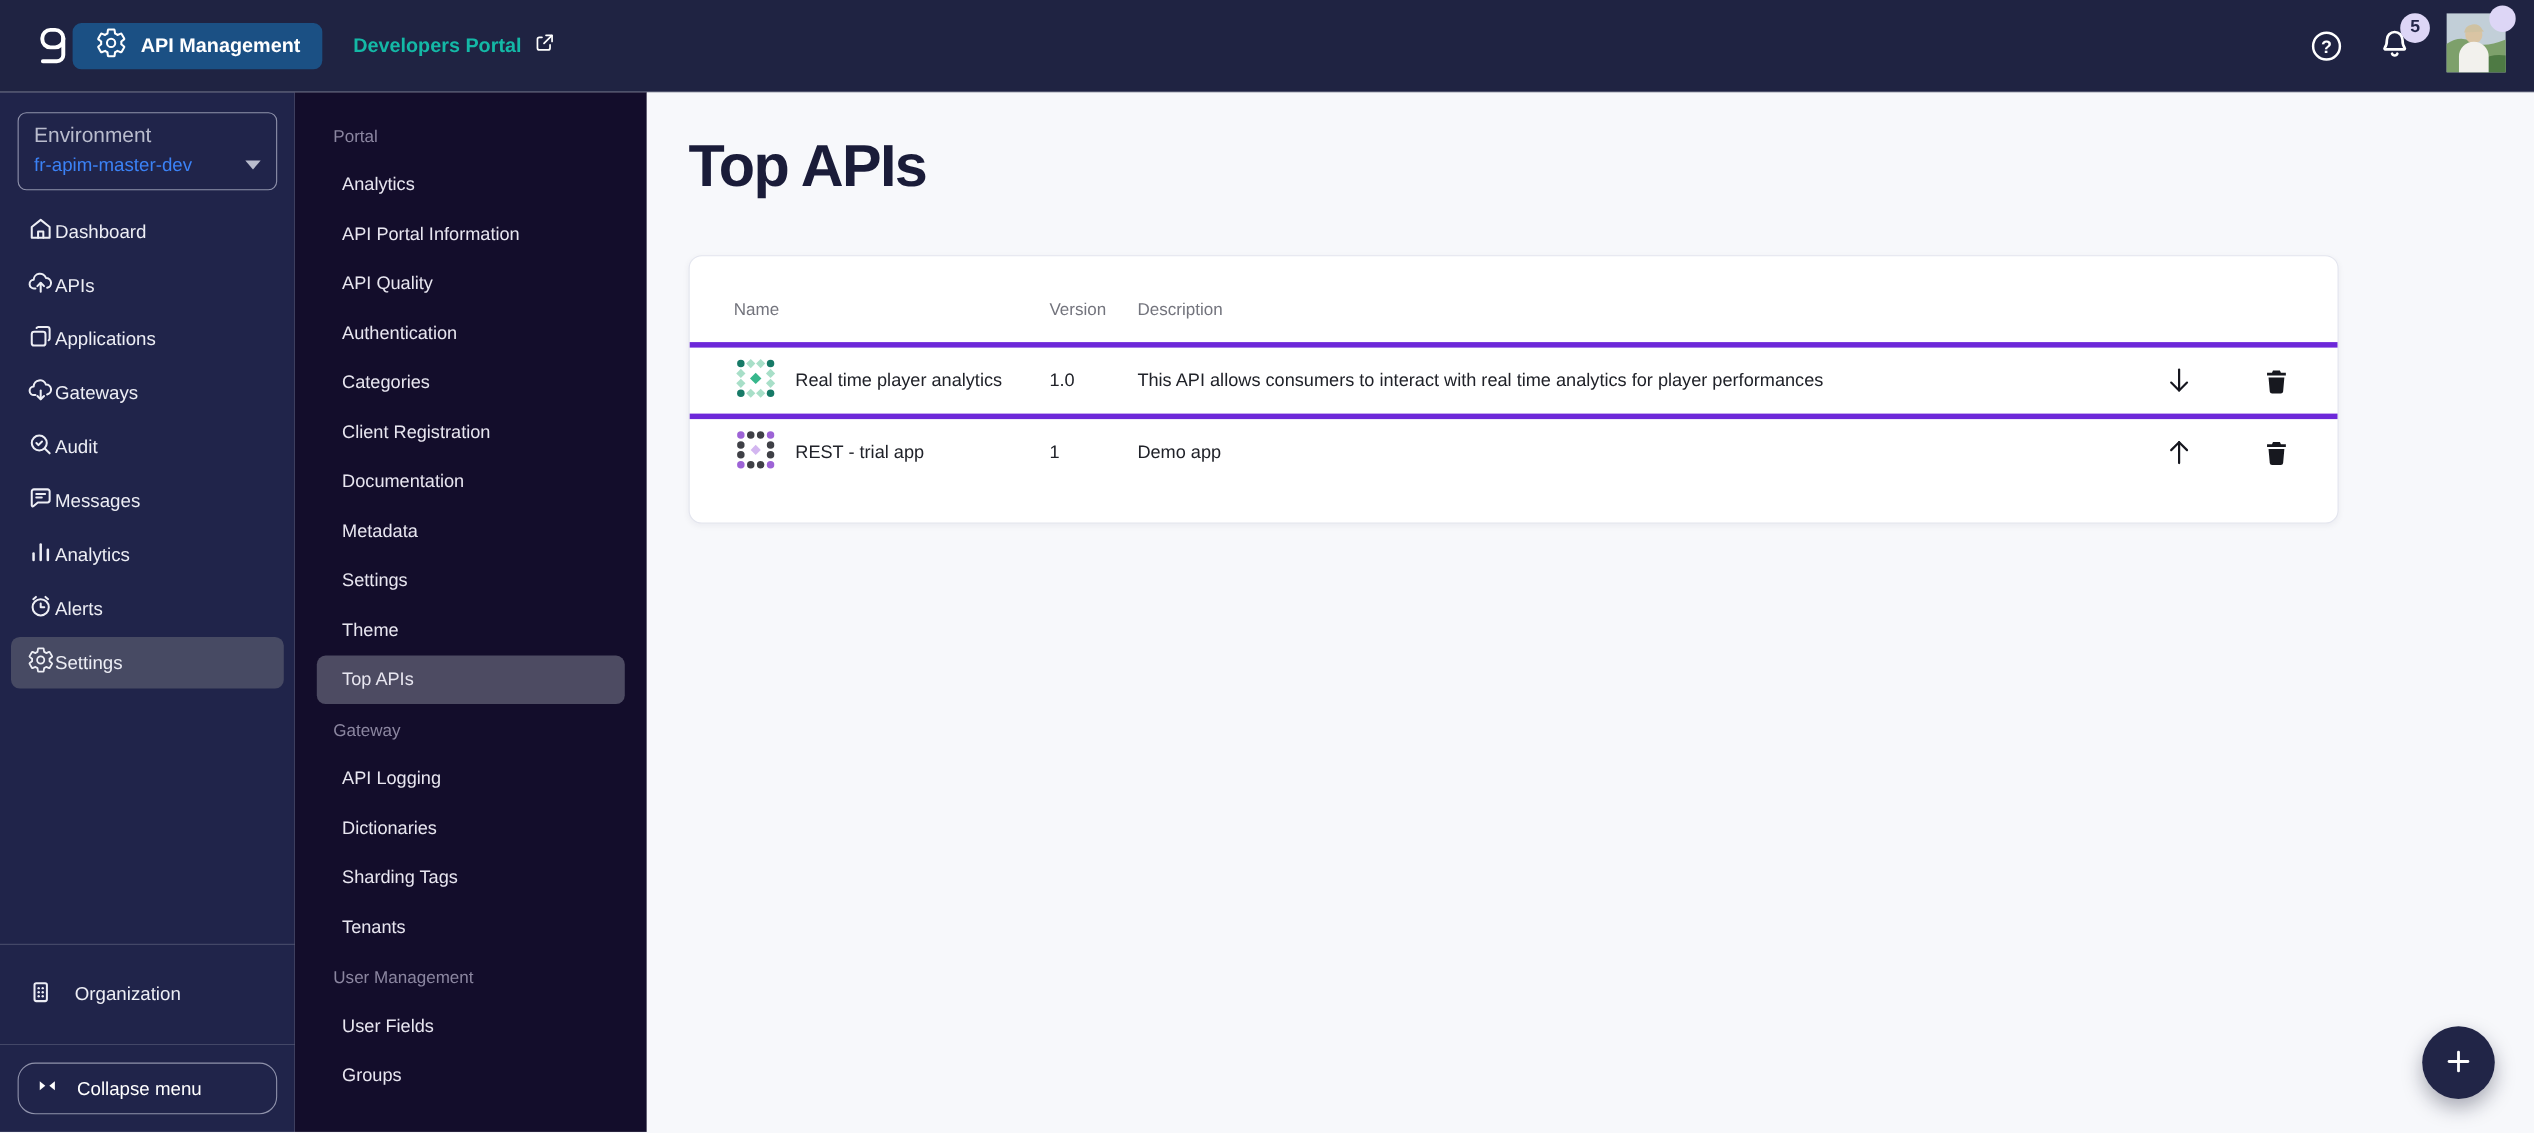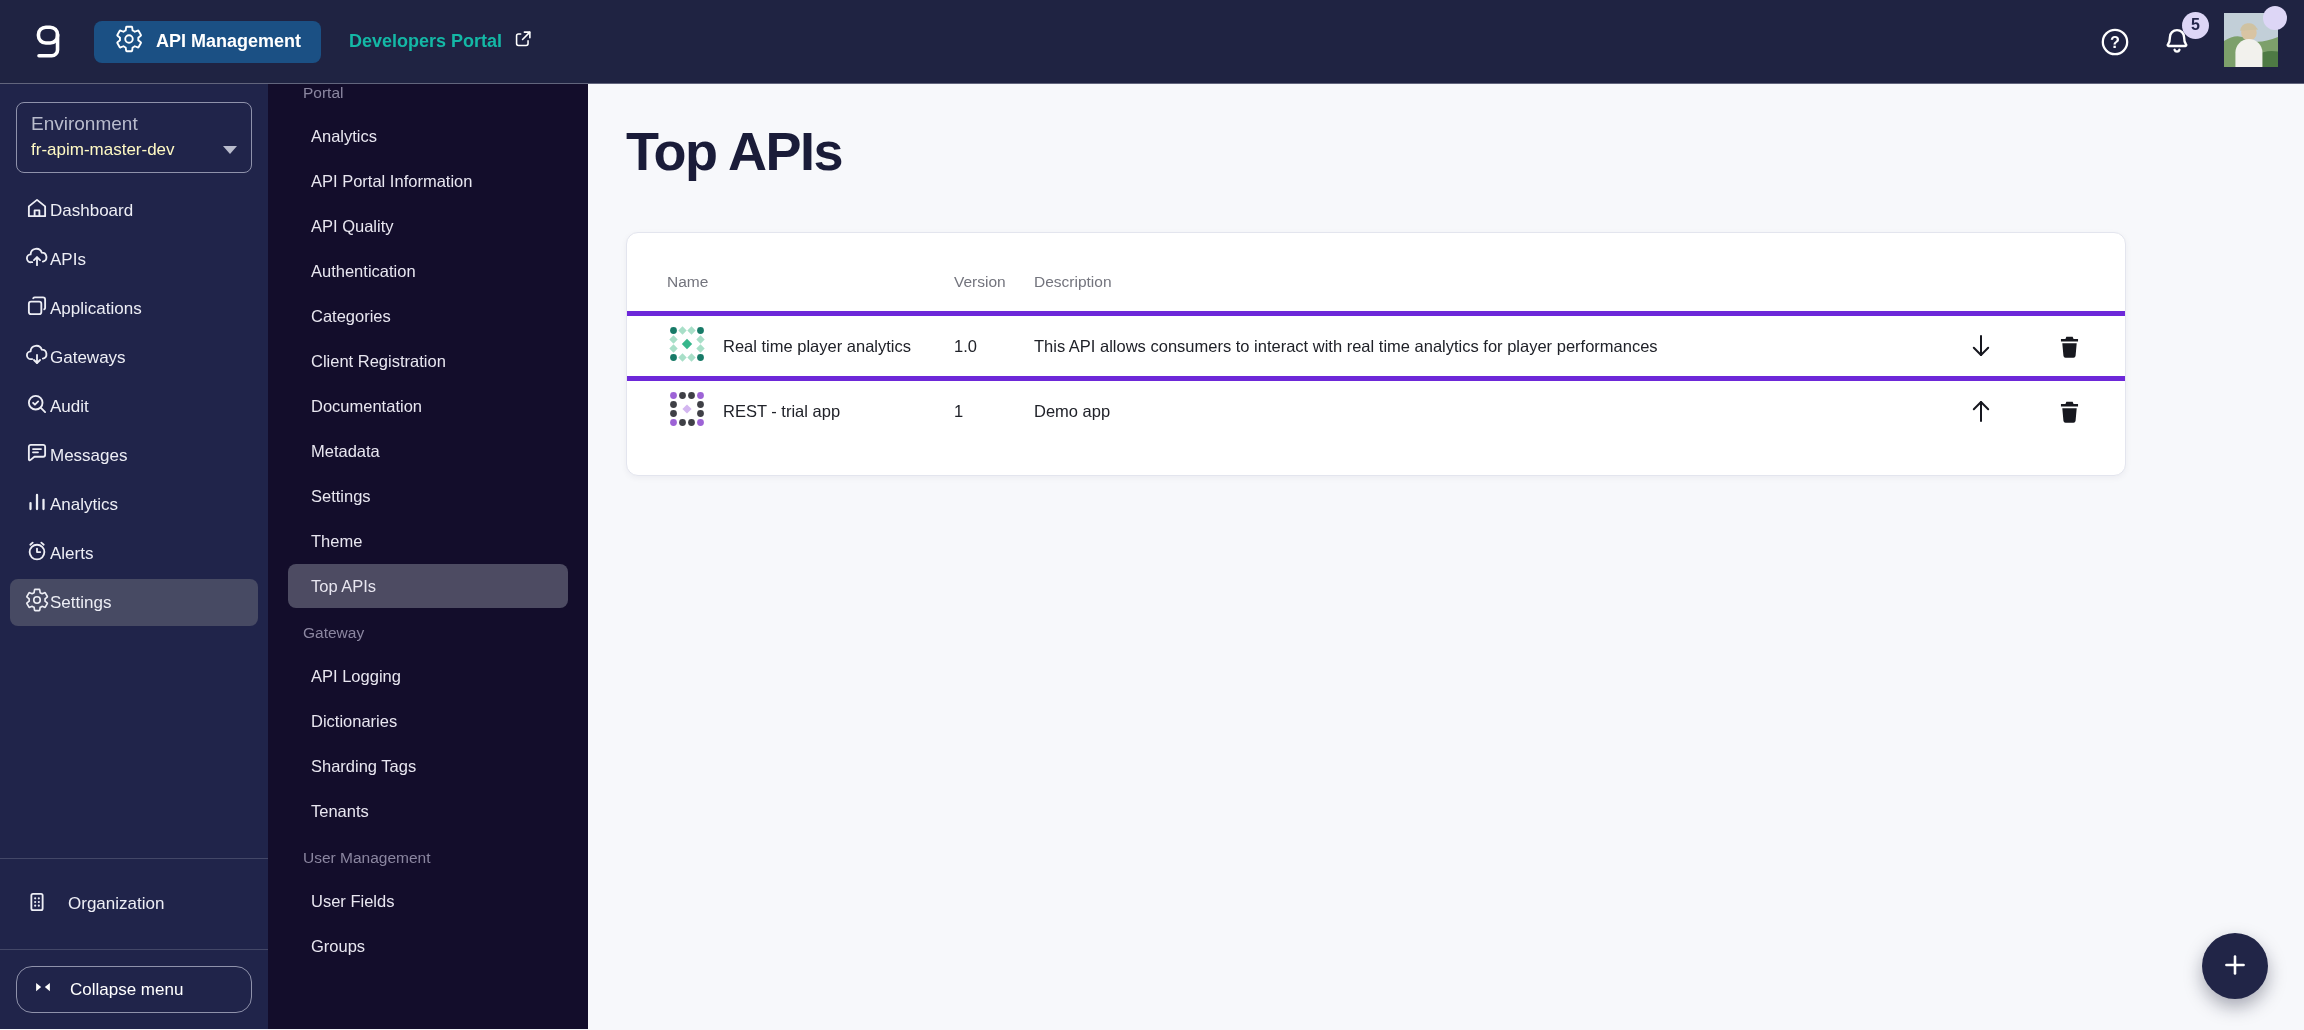--- a/index.html
+++ b/index.html
@@ -3,21 +3,21 @@
 <meta charset="utf-8">
 <style>
   * { margin:0; padding:0; box-sizing:border-box; }
   html,body { width:2304px; height:1030px; overflow:hidden;
     font-family:"Liberation Sans", sans-serif; background:#f7f8fb; }
 
   
   .topbar { height:84px; background:#1f2342; border-bottom:1px solid #62657d;
     display:flex; align-items:center; padding:0 26px 0 30px; }
   .logo { width:36px; height:42px; display:flex; align-items:center; }
-  .chip { height:42px; margin-left:28px; padding:0 20px; border-radius:8px;
+  .chip { height:42px; padding:0 20px; border-radius:8px;
     background:#1b5084; display:flex; align-items:center; gap:12px;
     color:#fff; font-weight:bold; font-size:18px; cursor:pointer; }
   .portal-link { margin-left:28px; display:flex; align-items:center; gap:10px;
     color:#14b8a6; font-weight:bold; font-size:18px; cursor:pointer; }
   .topbar-right { margin-left:auto; display:flex; align-items:center; gap:28px; }
   .iconbtn { width:34px; height:34px; display:flex; align-items:center; justify-content:center; cursor:pointer; }
   .bell-wrap { position:relative; }
   .badge { position:absolute; top:-13px; right:-15px; width:27px; height:27px;
     border-radius:50%; background:#ddd6f6; color:#23264a; font-size:16px; font-weight:bold;
     display:flex; align-items:center; justify-content:center; }
@@ -28,38 +28,38 @@
 
   
   .shell { display:flex; height:945px; }
 
   
   .sidebar { width:268px; background:#20244a; display:flex; flex-direction:column; padding:16px 0 0; }
   .env-card { margin:2px 16px 14px; border:1px solid #8f92ab; border-radius:8px;
     padding:10px 14px 12px; cursor:pointer; }
   .env-label { font-size:19px; color:#b9bccd; margin-bottom:5px; }
   .env-row { display:flex; align-items:center; justify-content:space-between; }
-  .env-value { font-size:17px; color:#fef9c3; }
+  .env-value { font-size:17px; color:#3b82f6; }
   .caret-down { width:0; height:0; border-left:7px solid transparent;
     border-right:7px solid transparent; border-top:8px solid #b9bccd; }
   .nav { display:flex; flex-direction:column; gap:2px; padding:0 10px; }
   .nav-item { display:flex; align-items:center; height:47px; padding:0 14px;
     border-radius:8px; color:#edeef5; font-size:17px; cursor:pointer; }
   .nav-item.active { background:#474a63; }
   .nav-item svg { flex:0 0 auto; }
   .sb-spacer { flex:1; }
   .sb-divider { border-top:1px solid rgba(255,255,255,0.16); }
   .org-item { margin:0 10px; padding:0 14px; height:90px; display:flex; align-items:center;
     gap:18px; color:#edeef5; font-size:17px; cursor:pointer; }
   .collapse-btn { margin:16px 16px; height:47px; border:1px solid #8f92ab; border-radius:16px;
     display:flex; align-items:center; gap:16px; padding:0 15px; color:#fff; font-size:17px;
     background:transparent; cursor:pointer; }
 
   
-  .subnav { width:320px; background:#130d2b; overflow:hidden; }
+  .subnav { width:320px; background:#130d2b; padding-top:32px; overflow:hidden; }
   .sec-label { color:#8b86a0; font-size:15.5px; margin:0 0 10px 35px; height:20px; }
   .sec-label.spaced { margin-top:16px; }
   .subnav-item { margin:1px 20px; height:44px; display:flex; align-items:center;
     padding-left:23px; border-radius:8px; color:#e8e6f0; font-size:16.5px; cursor:pointer; }
   .subnav-item.active { background:#4d4b62; }
 
   
   .main { flex:1; position:relative; background:#f7f8fb; padding:36px 0 0 38px; }
   .page-title { font-size:54px; font-weight:bold; letter-spacing:-1.5px; color:#1a1c39; }
   .card { margin-top:50px; width:1500px; background:#fff; border:1px solid #e3e5ee;

